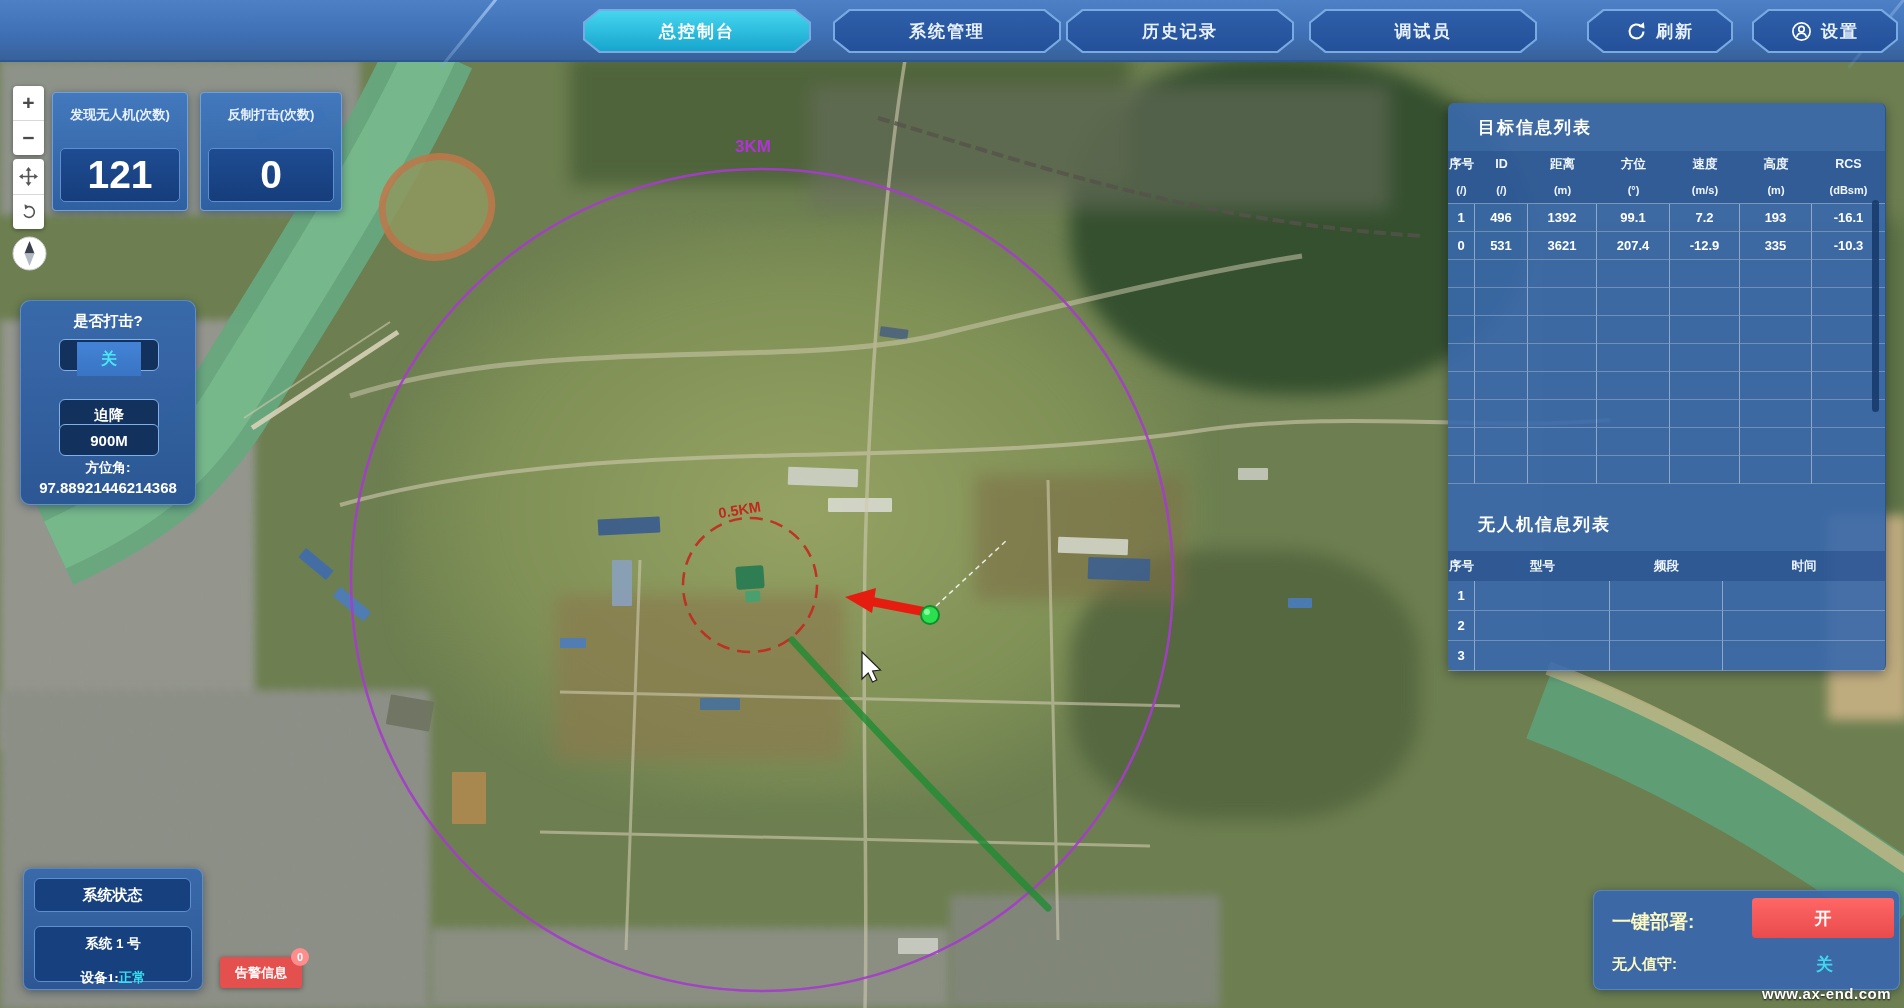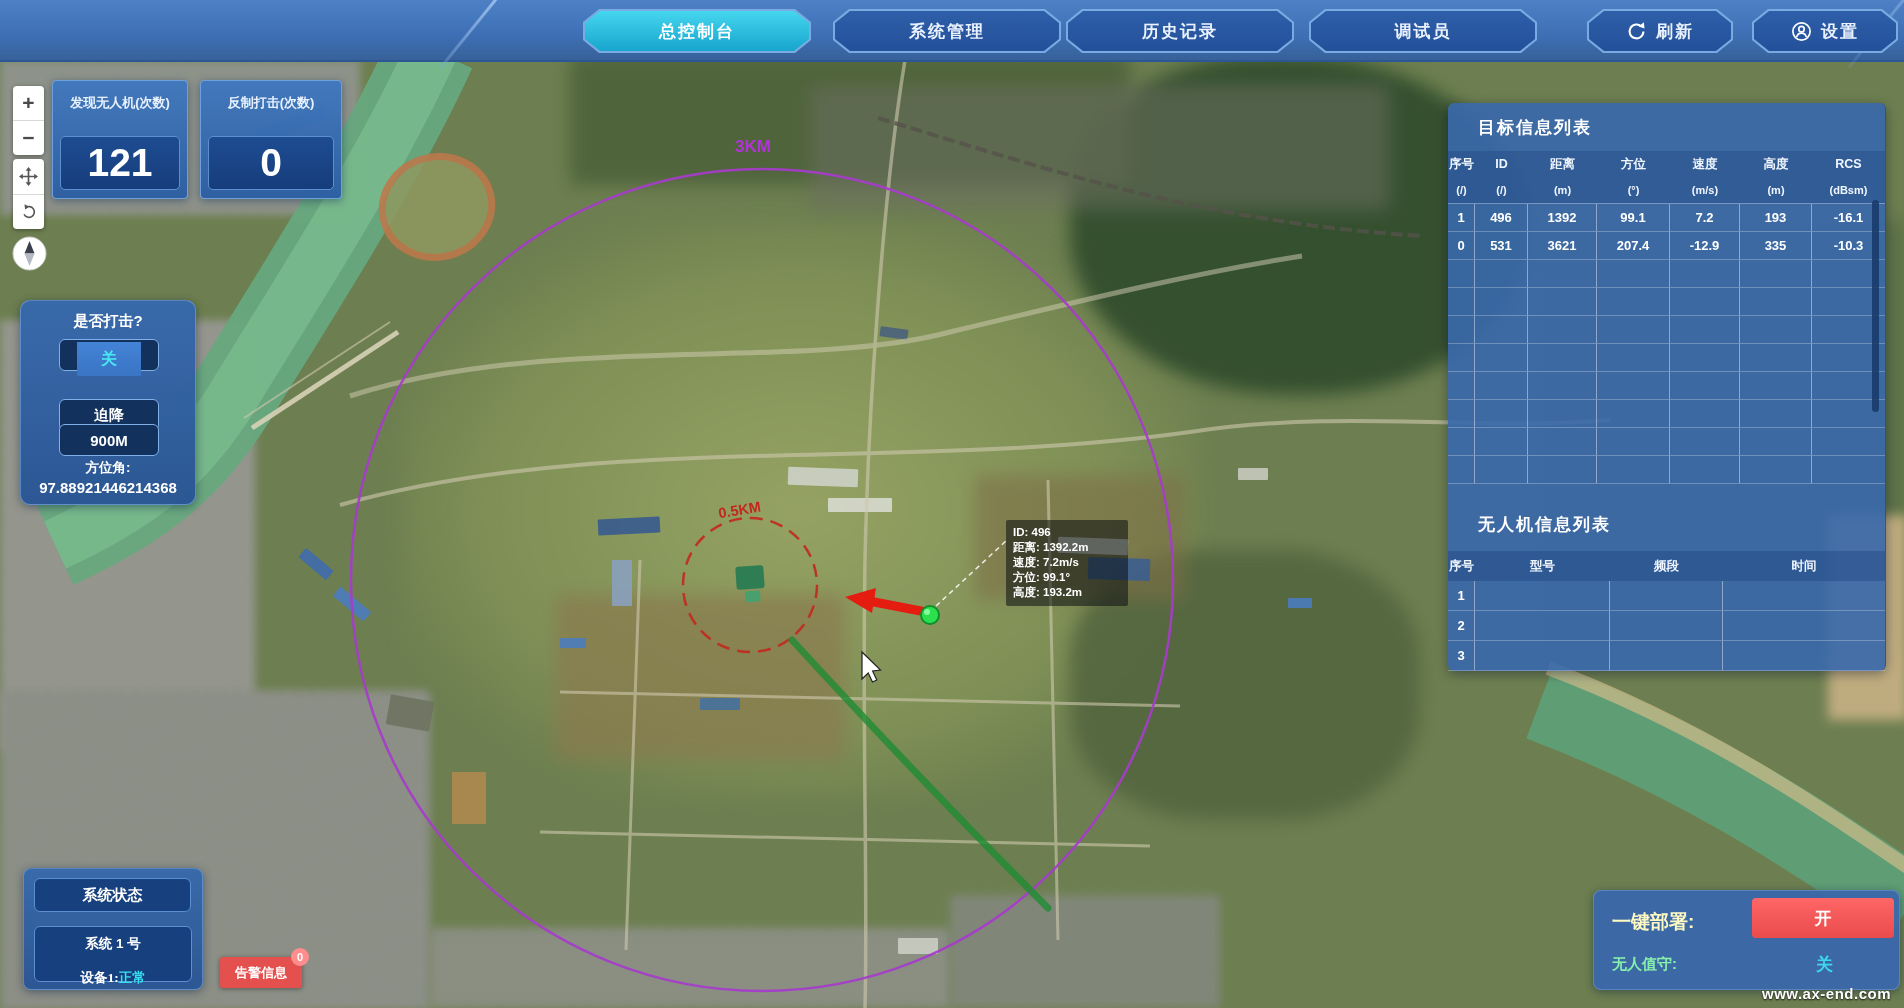--- a/index.html
+++ b/index.html
@@ -40,21 +40,21 @@
   .ctrlbox{position:absolute;width:31px;background:#fff;border-radius:4px;z-index:15;
     box-shadow:0 1px 4px rgba(0,0,0,.4);display:flex;flex-direction:column;overflow:hidden;}
   #ctrl-zoom{left:13px;top:86px;height:69px;}
   #ctrl-pan{left:13px;top:159px;height:70px;}
   .ctrlbtn{flex:1;display:flex;align-items:center;justify-content:center;color:#4a4a4a;
     font-size:21px;font-weight:bold;cursor:pointer;}
   .ctrlbtn + .ctrlbtn{border-top:1px solid #d8d8d8;}
   #compass{position:absolute;left:12px;top:236px;width:35px;height:35px;z-index:15;cursor:pointer;}
 
   
-  .stat{position:absolute;top:80px;height:119px;z-index:15;border:1px solid #6ea0dd;border-radius:4px;
+  .stat{position:absolute;top:92px;height:119px;z-index:15;border:1px solid #6ea0dd;border-radius:4px;
     background:linear-gradient(180deg,rgba(64,120,190,.97),rgba(44,94,162,.97));
     box-shadow:0 2px 8px rgba(10,35,80,.45);}
   #stat1{left:52px;width:136px;}
   #stat2{left:200px;width:142px;}
   .stat .lbl{margin-top:13px;text-align:center;color:#e8f2ff;font-size:13px;font-weight:bold;}
   .stat .valbox{position:absolute;left:7px;right:7px;top:55px;bottom:8px;border:1px solid #5d8fd0;border-radius:5px;
     background:linear-gradient(180deg,#1e4c92,#163d7b);display:flex;align-items:center;justify-content:center;}
   .stat .val{color:#fff;font-size:39px;font-weight:bold;}
 
   
@@ -111,21 +111,21 @@
     font-size:13px;font-weight:bold;}
   .drow .c:last-child,.erow .c:last-child{border-right:none;}
   #t2-head{position:absolute;left:0;top:448px;width:100%;background:rgba(28,66,124,.4);}
   #t2-body{position:absolute;left:0;top:478px;width:100%;}
   #scrollbar{position:absolute;left:424px;top:97px;width:7px;height:212px;background:#16386a;border-radius:4px;opacity:.85;cursor:pointer;}
 
   
   #deploy-panel{position:absolute;left:1593px;top:890px;width:307px;height:100px;z-index:15;border-radius:8px;
     background:rgba(58,104,170,.95);border:1px solid rgba(120,165,225,.45);box-shadow:0 2px 10px rgba(5,25,60,.45);}
   #deploy-panel .lb1{position:absolute;left:18px;top:18px;color:#fef9c3;font-size:19px;font-weight:bold;}
-  #deploy-panel .lb2{position:absolute;left:18px;top:64px;color:#86efac;font-size:15px;font-weight:bold;}
+  #deploy-panel .lb2{position:absolute;left:18px;top:64px;color:#fef9c3;font-size:15px;font-weight:bold;}
   #btn-deploy{position:absolute;right:5px;top:7px;width:142px;height:40px;background:linear-gradient(180deg,#f66,#e94b4b);
     border-radius:4px;display:flex;align-items:center;justify-content:center;color:#fff;font-size:17px;
     font-weight:bold;cursor:pointer;}
   #guard-val{position:absolute;left:222px;top:62px;color:#3fd6f0;font-size:17px;font-weight:bold;cursor:pointer;}
   #watermark{position:absolute;left:1762px;top:985px;z-index:16;color:#fff;font-size:15px;font-weight:bold;
     letter-spacing:.5px;text-shadow:0 1px 2px rgba(0,0,0,.9);}
 </style>
 </head>
 <body>
 
@@ -187,27 +187,20 @@
       <polygon points="845,597 876,588 872,613" fill="#e51c10"></polygon>
 
       <path d="M 936,606 L 1007,540" stroke="rgba(255,255,255,0.85)" stroke-width="1.5" stroke-dasharray="5 4"></path>
 
       <circle cx="930" cy="615" r="9" fill="#2be04e" stroke="#0e8f2b" stroke-width="2"></circle>
       <circle cx="927" cy="612" r="3" fill="#9dffb2" opacity="0.8"></circle>
 
       <path transform="translate(862,652)" d="M0,0 L0,27 L6.2,21 L10.5,30 L14.8,28 L10.6,19 L18.5,18 Z" fill="#fff" stroke="#222" stroke-width="1.2"></path>
     </svg>
 
-    <div id="tooltip">
-        <div>ID: 496</div>
-        <div>距离: 1392.2m</div>
-        <div>速度: 7.2m/s</div>
-        <div>方位: 99.1°</div>
-        <div>高度: 193.2m</div>
-      </div>
   <div class="bld" style="left: 298px; top: 558px; width: 36px; height: 12px; transform: rotate(40deg); background: rgb(63, 108, 174); z-index: 1;"></div>
       <div class="bld" style="left: 332px; top: 598px; width: 40px; height: 12px; transform: rotate(40deg); background: rgb(74, 124, 192); z-index: 1;"></div>
       <div class="bld" style="left: 560px; top: 638px; width: 26px; height: 10px; transform: rotate(0deg); background: rgb(74, 124, 192); z-index: 1;"></div>
       <div class="bld" style="left: 598px; top: 518px; width: 62px; height: 16px; transform: rotate(-3deg); background: rgb(53, 89, 143); z-index: 1;"></div>
       <div class="bld" style="left: 700px; top: 698px; width: 40px; height: 12px; transform: rotate(0deg); background: rgb(68, 112, 159); z-index: 1;"></div>
       <div class="bld" style="left: 1088px; top: 558px; width: 62px; height: 22px; transform: rotate(2deg); background: rgb(58, 95, 146); z-index: 1;"></div>
       <div class="bld" style="left: 1288px; top: 598px; width: 24px; height: 10px; transform: rotate(0deg); background: rgb(74, 124, 192); z-index: 1;"></div>
       <div class="bld" style="left: 255px; top: 118px; width: 72px; height: 14px; transform: rotate(-20deg); background: rgb(59, 100, 160); z-index: 1;"></div>
       <div class="bld" style="left: 880px; top: 328px; width: 28px; height: 10px; transform: rotate(8deg); background: rgb(73, 97, 126); z-index: 1;"></div>
       <div class="bld" style="left: 788px; top: 468px; width: 70px; height: 18px; transform: rotate(2deg); background: rgb(207, 211, 201); z-index: 1;"></div>

